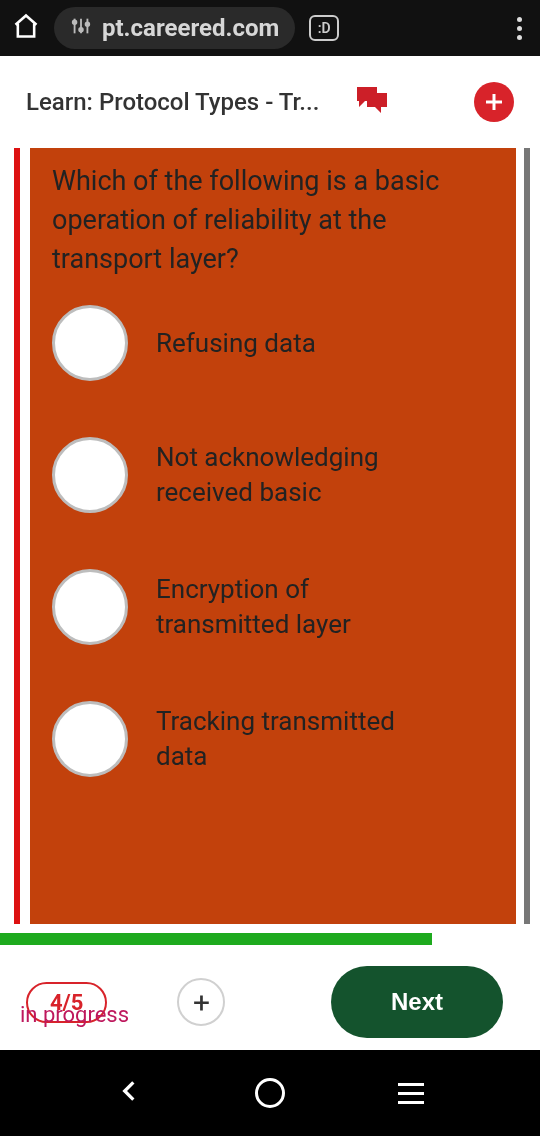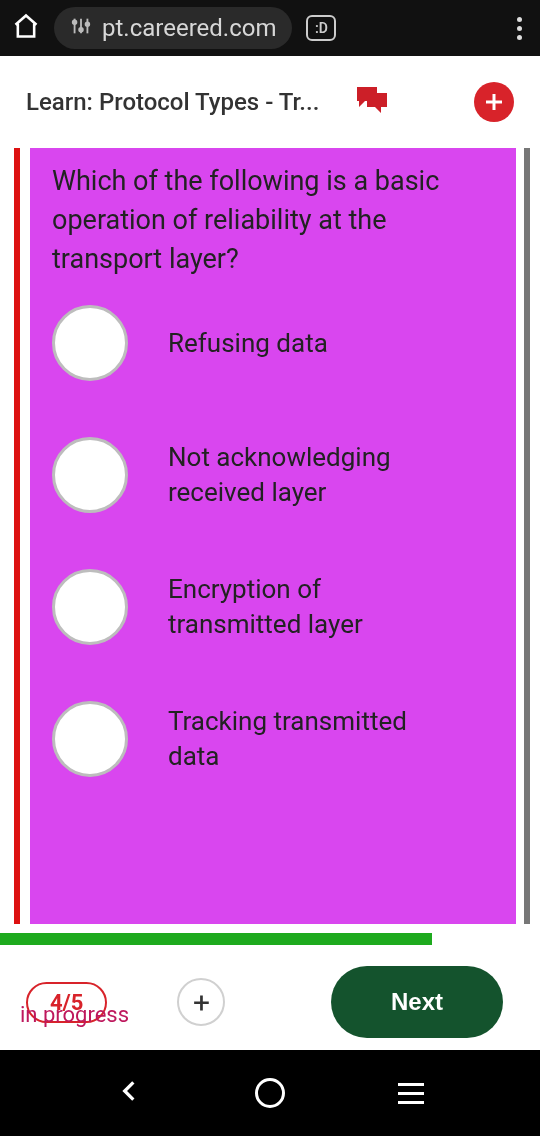--- a/index.html
+++ b/index.html
@@ -26,21 +26,21 @@
     background: #2a2a2a;
     border-radius: 26px;
     height: 42px;
     display: flex;
     align-items: center;
     padding: 0 16px;
     gap: 10px;
     flex: 0 0 auto;
   }
   .tune-icon svg { width: 22px; height: 22px; stroke: #bbb; fill:none; stroke-width:2; }
-  .url-text { color: #d7d7d7; font-size: 24px; font-weight: 400; text-align: center; }
+  .url-text { color: #d7d7d7; font-size: 24px; font-weight: 700; text-align: center; }
   .emoji-box {
     border: 2px solid #ccc;
     border-radius: 6px;
     width: 30px;
     height: 26px;
     display:flex; align-items:center; justify-content:center;
     color:#ccc; font-size:14px; font-weight:600;
   }
   .vdots { display:flex; flex-direction:column; gap:4px; margin-left:auto; padding-right:6px;}
   .vdots span { width:5px; height:5px; background:#ddd; border-radius:50%; }
@@ -83,33 +83,33 @@
   }
   .left-bar {
     position:absolute; left:4px; top:0; bottom:0; width:6px; background:#d11;
   }
   .right-bar {
     position:absolute; right:0px; top:0; bottom:0; width:6px; background:#777;
   }
   .card {
     position:absolute;
     left:20px; right:14px; top:0; bottom:0;
-    background:#d946ef;
+    background:#c2410c;
     padding: 14px 20px 18px 22px;
   }
   .question {
     color:#222;
     font-size:27px;
     line-height:1.45;
     margin-bottom: 26px;
   }
   .option {
     display:flex;
     align-items:center;
-    gap: 40px;
+    gap: 28px;
     margin-bottom: 56px;
   }
   .option:last-child { margin-bottom: 16px; align-items: center; }
   .radio {
     width:76px; height:76px;
     border:3px solid #bdbdbd;
     border-radius:50%;
     background:#fff;
     flex-shrink:0;
   }
@@ -244,21 +244,21 @@
     <div class="right-bar"></div>
     <div class="card">
       <div class="question">Which of the following is a basic operation of reliability at the transport layer?</div>
 
       <div class="option">
         <div class="radio"></div>
         <div class="option-label">Refusing data</div>
       </div>
       <div class="option">
         <div class="radio"></div>
-        <div class="option-label">Not acknowledging received layer</div>
+        <div class="option-label">Not acknowledging received basic</div>
       </div>
       <div class="option">
         <div class="radio"></div>
         <div class="option-label">Encryption of transmitted layer</div>
       </div>
       <div class="option">
         <div class="radio"></div>
         <div class="option-label">Tracking transmitted data</div>
       </div>
     </div>

